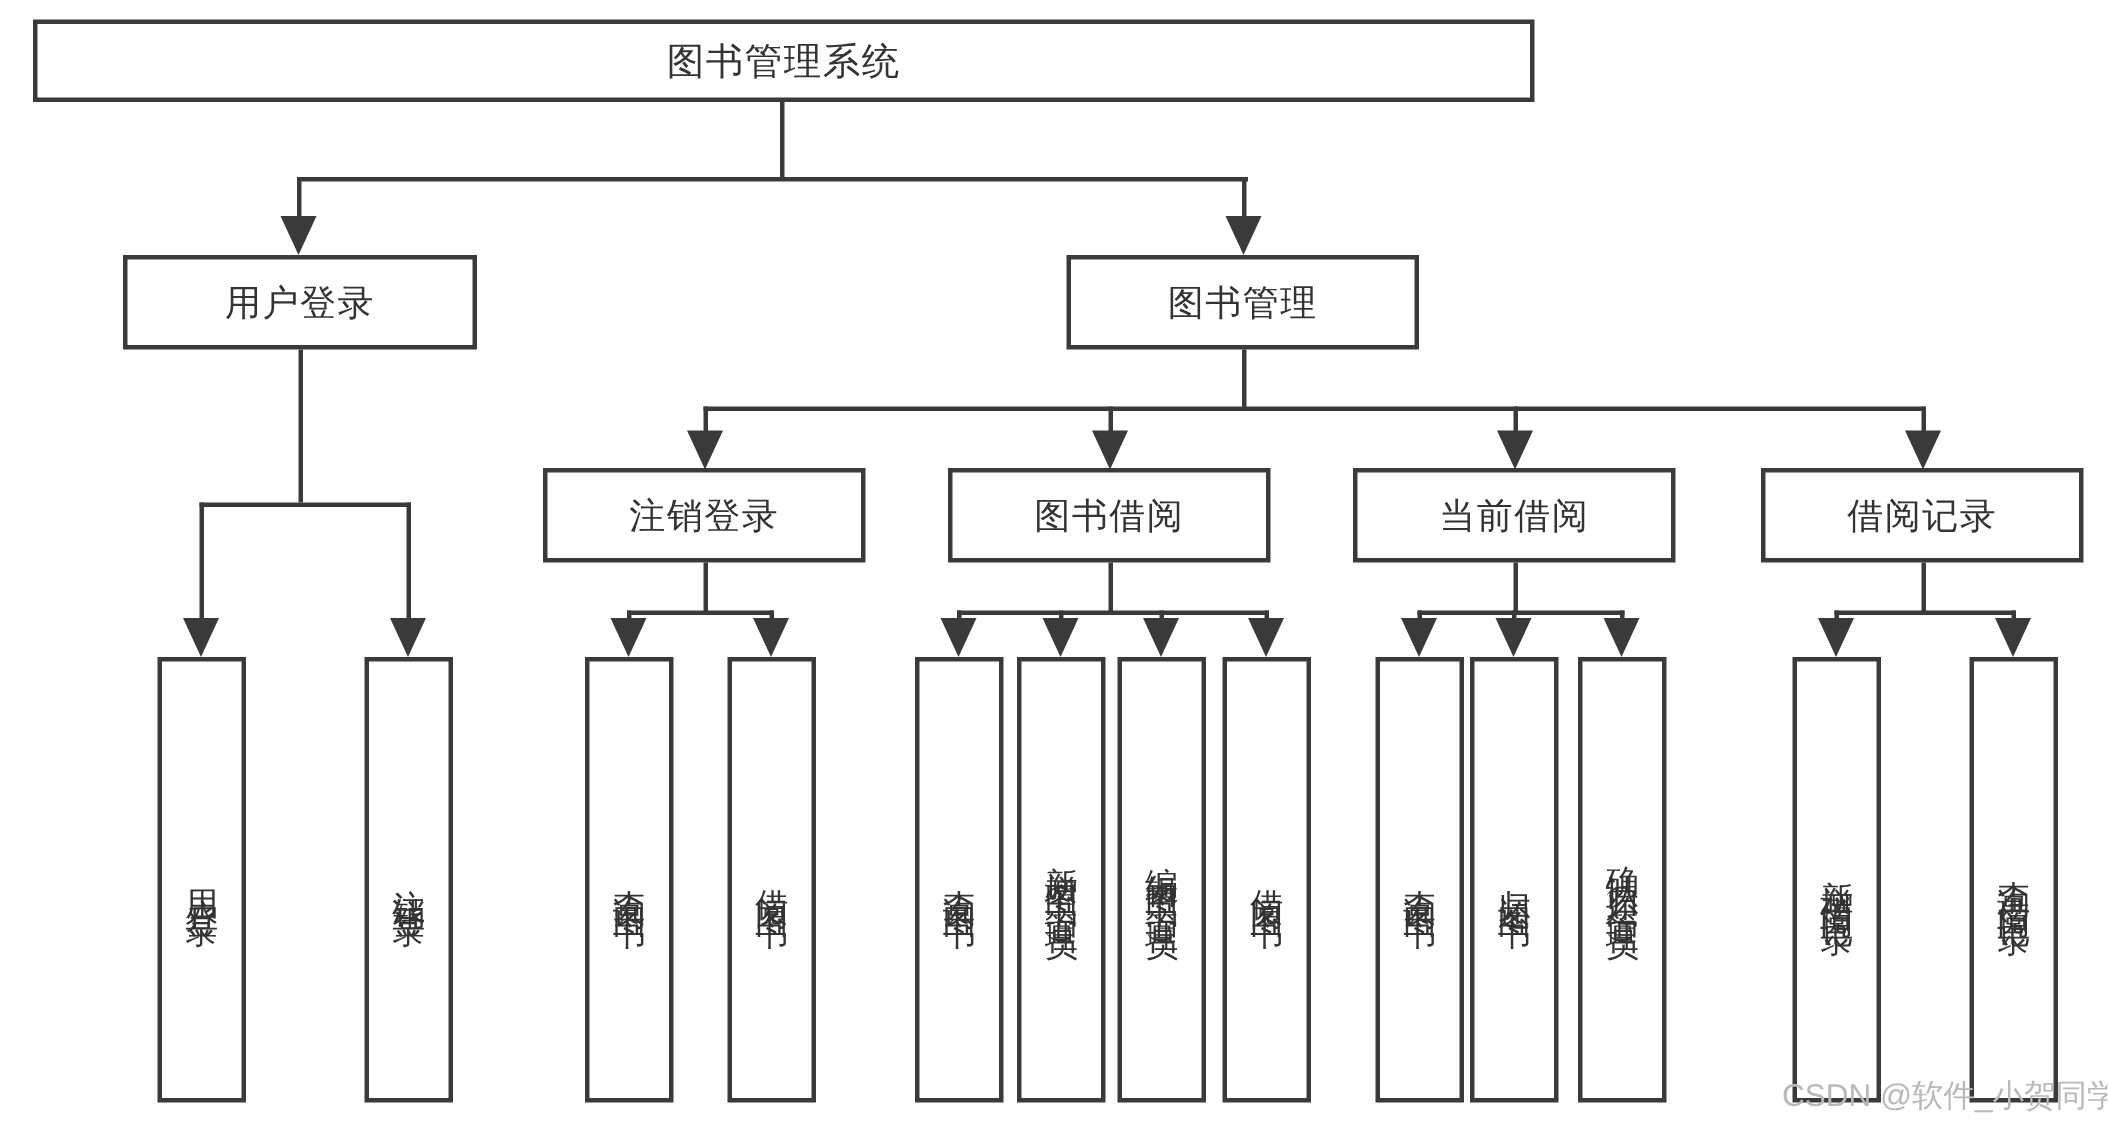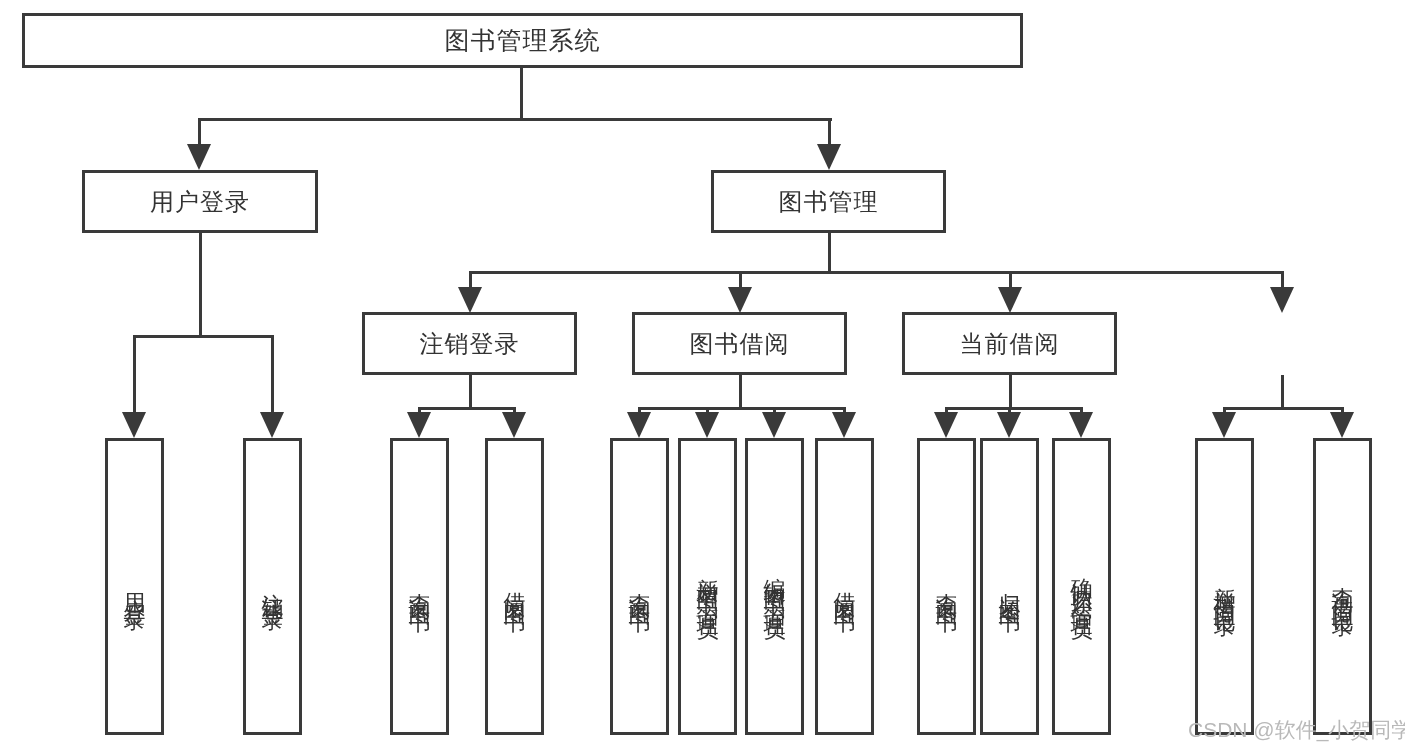--- a/index.html
+++ b/index.html
@@ -81,20 +81,23 @@
 
   <div class="box lvl3" style="left:362px;top:312px;width:215px;height:63px">
     <span class="h-label">注销登录</span>
   </div>
   <div class="box lvl3" style="left:902px;top:312px;width:215px;height:63px">
     <span class="h-label">当前借阅</span>
   </div>
   <div class="box lvl3" style="left:632px;top:312px;width:215px;height:63px">
     <span class="h-label">图书借阅</span>
   </div>
+  <div class="box lvl3" style="left:1174px;top:312px;width:215px;height:63px">
+    <span class="h-label">借阅记录</span>
+  </div>
 
   <div class="vline" style="left:469px;top:375px;height:34px"></div>
   <div class="hline" style="left:418px;top:407px;width:98px"></div>
   <div class="vline" style="left:418px;top:407px;height:10px"></div>
   <div class="arrow" style="left:407px;top:412px"></div>
   <div class="vline" style="left:513px;top:407px;height:10px"></div>
   <div class="arrow" style="left:502px;top:412px"></div>
 
   <div class="vline" style="left:739px;top:375px;height:34px"></div>
   <div class="hline" style="left:638px;top:407px;width:208px"></div>

